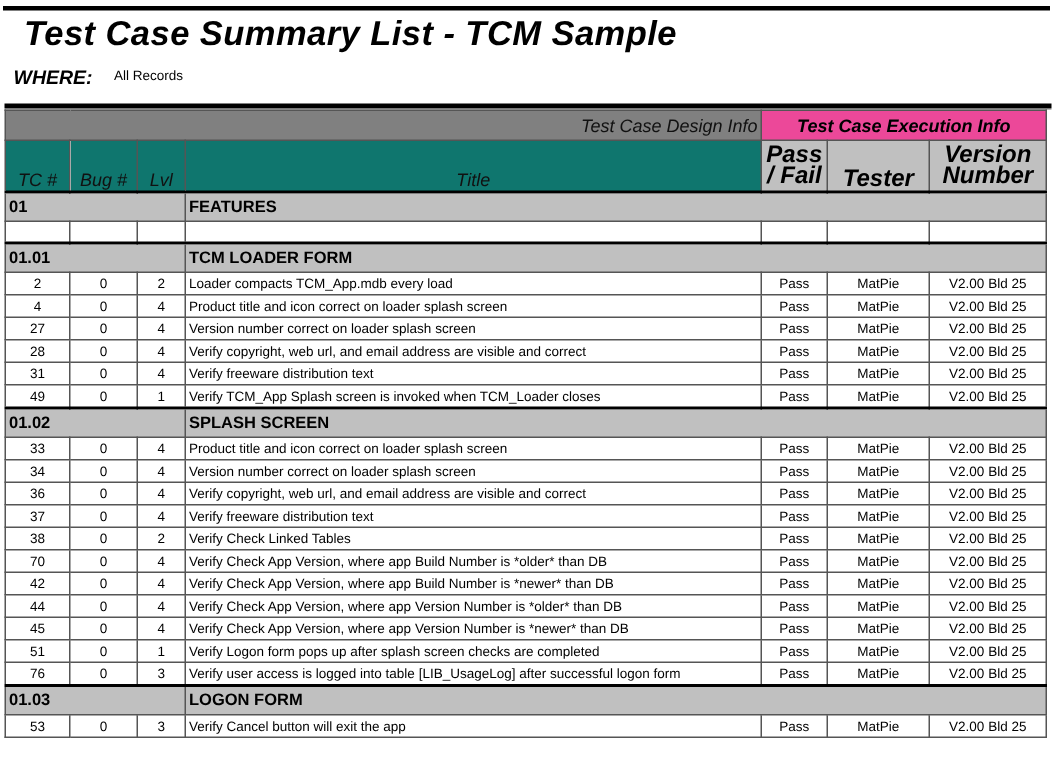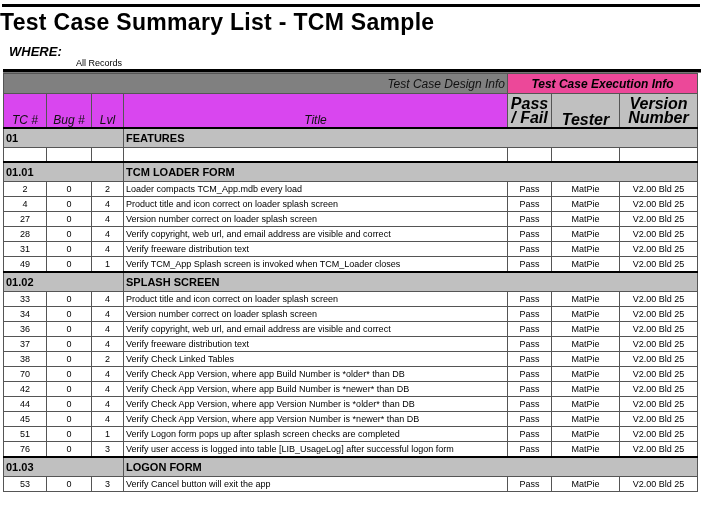--- a/index.html
+++ b/index.html
@@ -1,27 +1,27 @@
 <!DOCTYPE html>
 <html><head>
 <meta charset="utf-8">
 <style>
   html, body { margin:0; padding:0; background:#ffffff; }
   body { width:704px; height:518px; position:relative; overflow:hidden; font-family:"Liberation Sans", sans-serif; color:#000; }
   .topline { position:absolute; left:2px; top:4px; width:698px; height:3px; background:#000; }
-  .title { position:absolute; left:0; top:9px; font-size:23px; font-weight:bold; letter-spacing:0.3px; white-space:nowrap; }
+  .title { position:absolute; left:16px; top:9px; font-size:23px; font-weight:bold; font-style:italic; letter-spacing:0.3px; white-space:nowrap; }
   .where { position:absolute; left:9px; top:44px; font-size:13px; font-weight:bold; font-style:italic; white-space:nowrap; }
-  .where-val { position:absolute; left:76px; top:58px; font-size:9px; white-space:nowrap;text-align:right; }
+  .where-val { position:absolute; left:76px; top:45px; font-size:9px; white-space:nowrap;text-align:right; }
   .thickline { position:absolute; left:3px; top:69px; width:698px; height:3px; background:#000; }
   .thinline { position:absolute; left:3px; top:72px; width:698px; height:1px; background:#777; }
   table { position:absolute; left:3px; top:73px; border-collapse:collapse; table-layout:fixed; width:694px; }
   td { border:1px solid #555; padding:0 2px; font-size:9px; height:14px; line-height:14px; white-space:nowrap; overflow:hidden; }
   .grp-design { background:#808080; font-style:italic; font-size:12px; text-align:right; height:19px; color:#111; }
   .grp-exec { background:#ec4899; font-style:italic; font-weight:bold; font-size:12px; text-align:center; height:19px; }
-  .hdr-dark { background:#d946ef; font-style:italic; font-size:12px; vertical-align:bottom; height:33px; line-height:14px; color:#111; }
+  .hdr-dark { background:#0f766e; font-style:italic; font-size:12px; vertical-align:bottom; height:33px; line-height:14px; color:#111; }
   .hdr-light { background:#c0c0c0; font-style:italic; font-weight:bold; font-size:16px; text-align:center; vertical-align:middle; height:33px; line-height:14px; white-space:normal; }
   .sec { background:#c0c0c0; font-weight:bold; font-size:11px; height:18px; line-height:18px; border-top:2px solid #000; }
   .c { text-align:center; }
   tr.blank td { height:13px; }
 </style>
 </head>
 <body>
 
 <div class="topline"></div>
 <div class="title">Test Case Summary List - TCM Sample</div>

